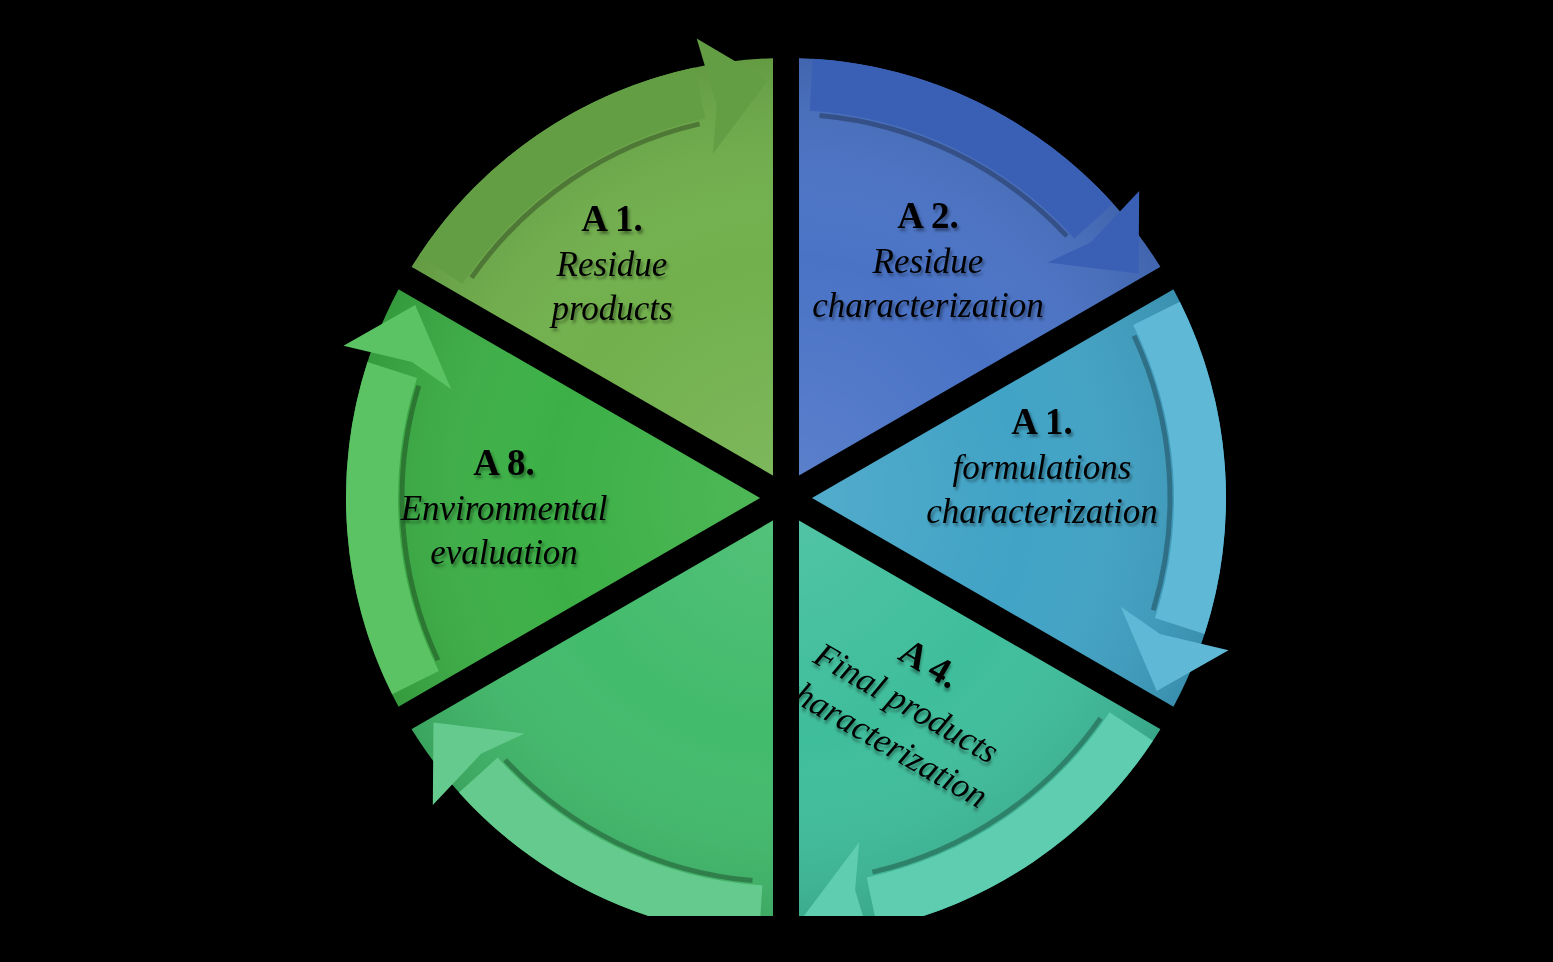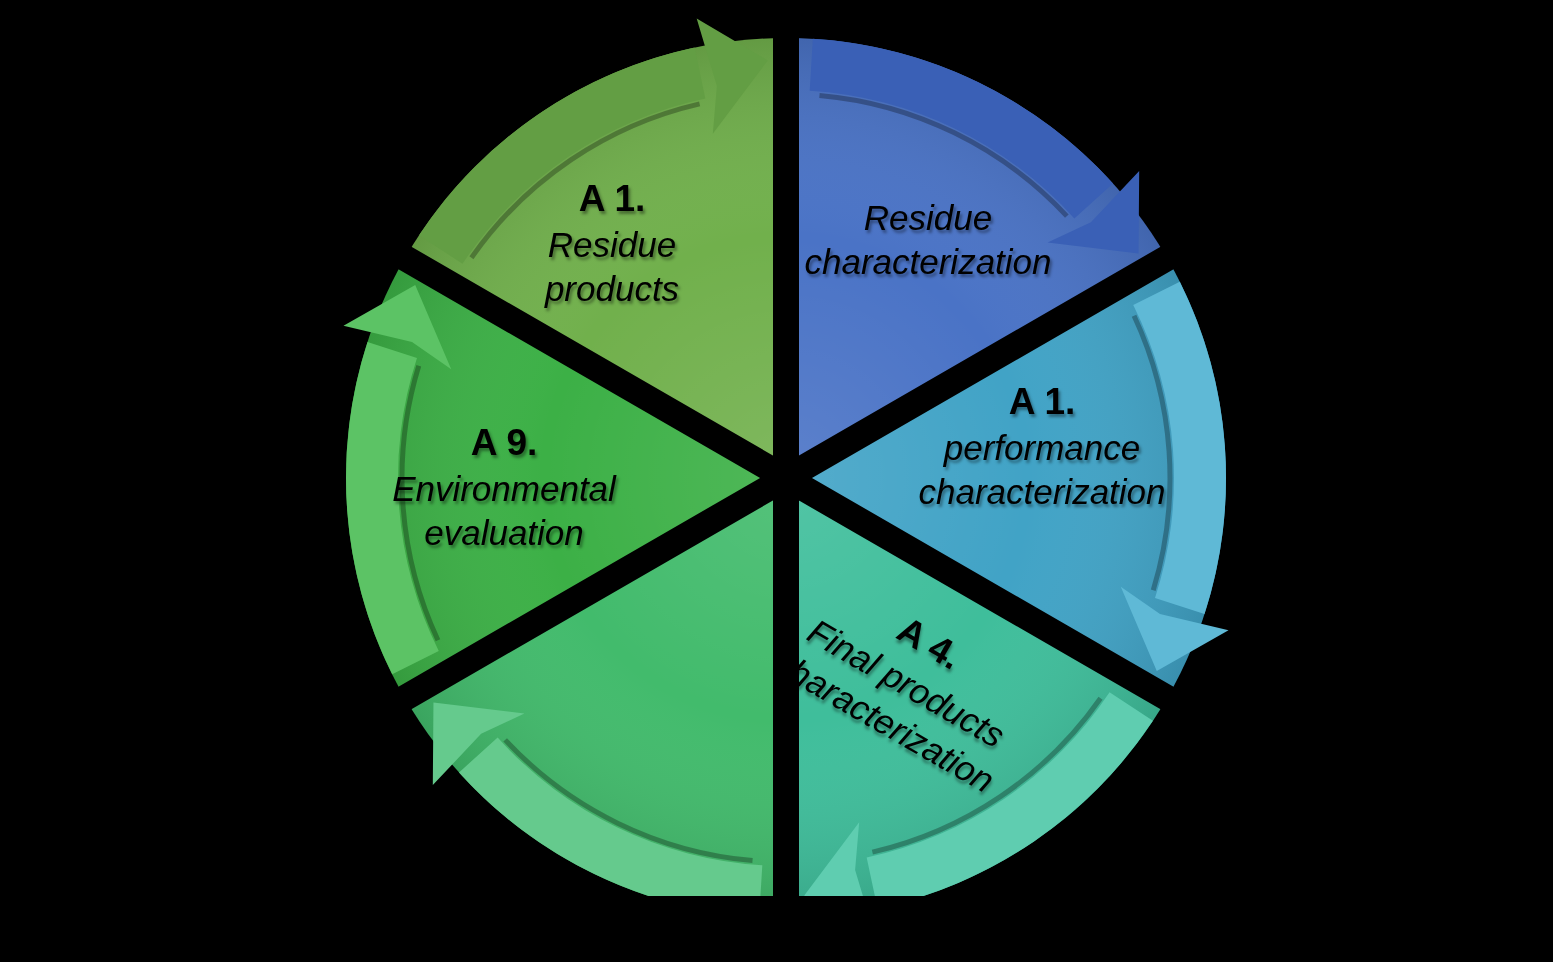--- a/index.html
+++ b/index.html
@@ -1,17 +1,17 @@
 <!DOCTYPE html>
 <html><head>
 <meta charset="utf-8">
 <style>
   html,body{margin:0;padding:0;background:#000;}
   .stage{position:relative;width:1553px;height:896px;background:#000;overflow:hidden;
-         font-family:Liberation Sans, sans-serif;}
+         font-family:Liberation Serif, serif;margin-top:20px;}
   .stage svg{position:absolute;left:0;top:0;}
   .pie{stroke:none;}
   .dividers{stroke:#000;stroke-width:26;fill:none;stroke-linecap:butt;}
   .shadowArc{fill:none;stroke:rgba(0,0,0,0.28);stroke-width:5;}
   .label{position:absolute;transform:translate(-50%,-50%);text-align:center;color:#000;
          line-height:1.26;white-space:nowrap;text-shadow:2px 3px 3px rgba(0,0,0,0.38);}
   .label .h{font-weight:bold;font-size:37px;}
   .label .b{font-style:italic;font-size:35px;}
   .label.rot{transform:translate(-50%,-50%) rotate(30deg);}
 </style>
@@ -88,36 +88,37 @@
     </g>
   </svg>
 
   <div class="label" style="left:612px;top:243px;">
     <div class="h">A 1.</div>
     <div class="b">Residue</div>
     <div class="b">products</div>
   </div>
 
   <div class="label" style="left:928px;top:240px;">
+    <div class="h">A 2.</div>
     <div class="b">Residue</div>
     <div class="b">characterization</div>
   </div>
 
   <div class="label" style="left:1042px;top:446px;">
     <div class="h">A 1.</div>
-    <div class="b">performance</div>
+    <div class="b">formulations</div>
     <div class="b">characterization</div>
   </div>
 
   <div class="label rot" style="left:907px;top:682px;">
     <div class="h">A 4.</div>
     <div class="b">Final products</div>
     <div class="b">characterization</div>
   </div>
 
 
   <div class="label" style="left:504px;top:487px;">
-    <div class="h">A 9.</div>
+    <div class="h">A 8.</div>
     <div class="b">Environmental</div>
     <div class="b">evaluation</div>
   </div>
 
 </div>
 
 </body></html>

